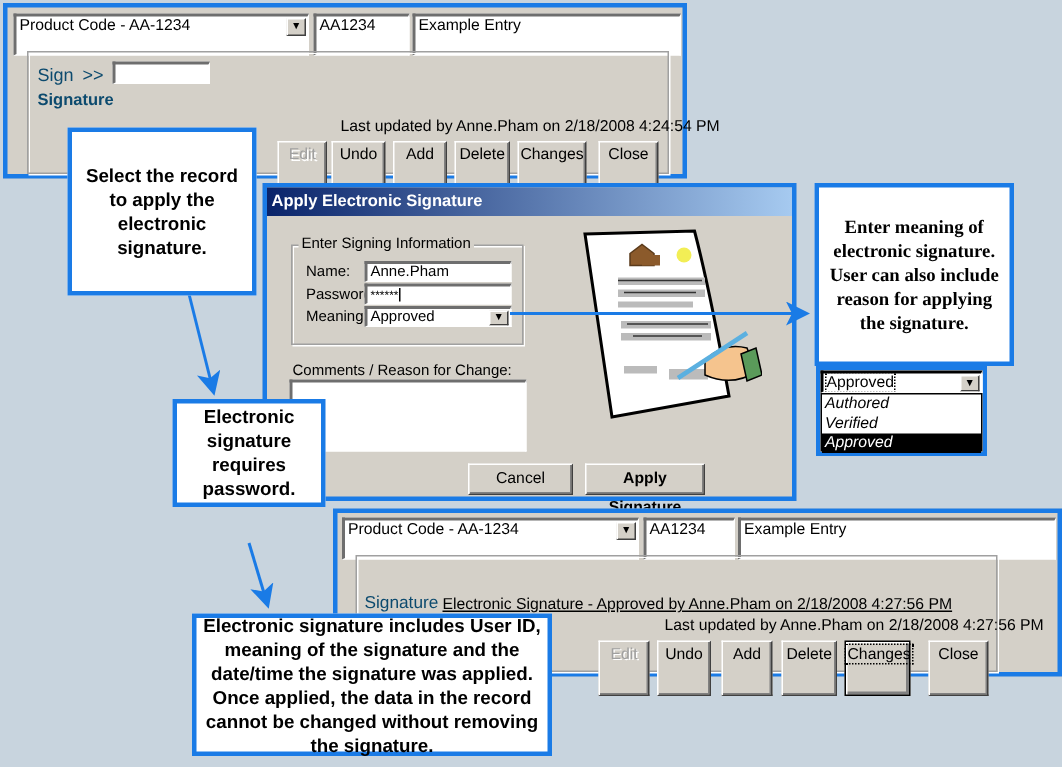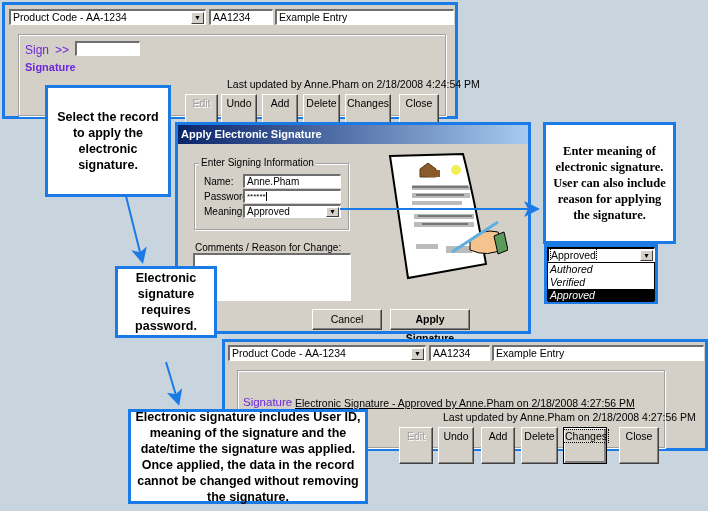--- a/index.html
+++ b/index.html
@@ -1,29 +1,29 @@
 <!DOCTYPE html>
 <html><head>
 <meta charset="utf-8">
 <style>
   * { box-sizing: border-box; margin: 0; padding: 0; }
   html, body { width: 708px; height: 511px; overflow: hidden; }
   body { background: #c8d4de; font-family: "Liberation Sans", sans-serif; font-size: 11px; color: #000; position: relative; }
 
   .shot { position: absolute; background: #d4d0c8; border: 3px solid #1a7be6; }
-  .input { position: absolute; background: #fff; border-top: 2px solid #6e6e6e; border-left: 2px solid #6e6e6e; border-right: 1px solid #fff; border-bottom: 1px solid #fff; font-size: 10.5px; padding: 0 2px; line-height: 13px; height: 16px; white-space: nowrap; overflow: hidden; }
+  .input { position: absolute; background: #fff; border-top: 2px solid #6e6e6e; border-left: 2px solid #6e6e6e; border-right: 1px solid #fff; border-bottom: 1px solid #fff; font-size: 10.5px; padding: 0 2px; line-height: 13px; height: 28px; white-space: nowrap; overflow: hidden; }
   .combo-btn { position: absolute; right: 1px; top: 1px; width: 13px; height: 12px; background: #d4d0c8; border: 1px solid; border-color: #fff #404040 #404040 #fff; font-size: 7px; text-align: center; line-height: 10px; }
   .group { position: absolute; border: 1px solid #a0a0a0; box-shadow: inset 1px 1px 0 #fff, 1px 1px 0 #fff; }
   .btn { position: absolute; height: 37px; background: #d4d0c8; border: 1px solid; border-color: #fff #404040 #404040 #fff; box-shadow: inset -1px -1px 0 #808080; font-size: 10.5px; text-align: center; line-height: 17px; }
   .btn.disabled { color: #a0a0a0; text-shadow: 1px 1px 0 #fff; }
   .btn.bold { font-weight: bold; }
   .btn.focused span { outline: 1px dotted #000; padding: 0 1px; }
   .btn.default { border: 1px solid #000; box-shadow: inset 1px 1px 0 #fff, inset -2px -2px 0 #808080; }
   .lbl { position: absolute; font-size: 10.5px; white-space: nowrap; }
-  .sig-label { position: absolute; color: #6d28d9; font-size: 12px; white-space: nowrap; }
+  .sig-label { position: absolute; color: #0c4a6e; font-size: 12px; white-space: nowrap; }
   .callout { position: absolute; background: #fff; border: 3px solid #1a7be6; font-weight: bold; font-size: 12.5px; text-align: center; line-height: 16px; display: flex; align-items: center; justify-content: center; padding: 4px; }
   .titlebar { position: absolute; left: 0; top: 0; right: 0; height: 19px; background: linear-gradient(to right, #0a246a, #a6caf0); color: #fff; font-weight: bold; font-size: 11px; line-height: 19px; padding-left: 3px; }
   svg.arrows { position: absolute; left: 0; top: 0; pointer-events: none; }
   .dd-list { position: absolute; background: #fff; border: 1px solid #000; }
   .dd-item { height: 13px; line-height: 13px; font-size: 10.5px; padding-left: 2px; }
   .dd-item.sel { background: #000; color: #fff; }
 </style>
 </head>
 <body>
 

